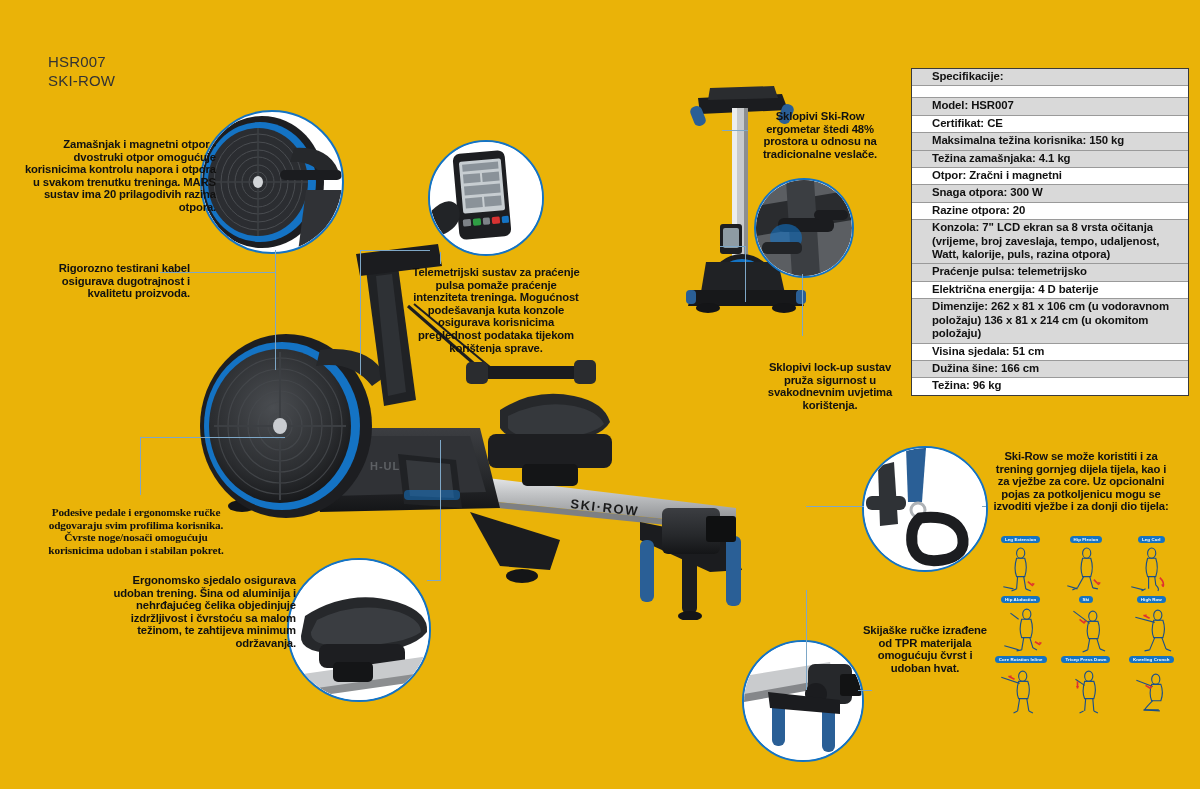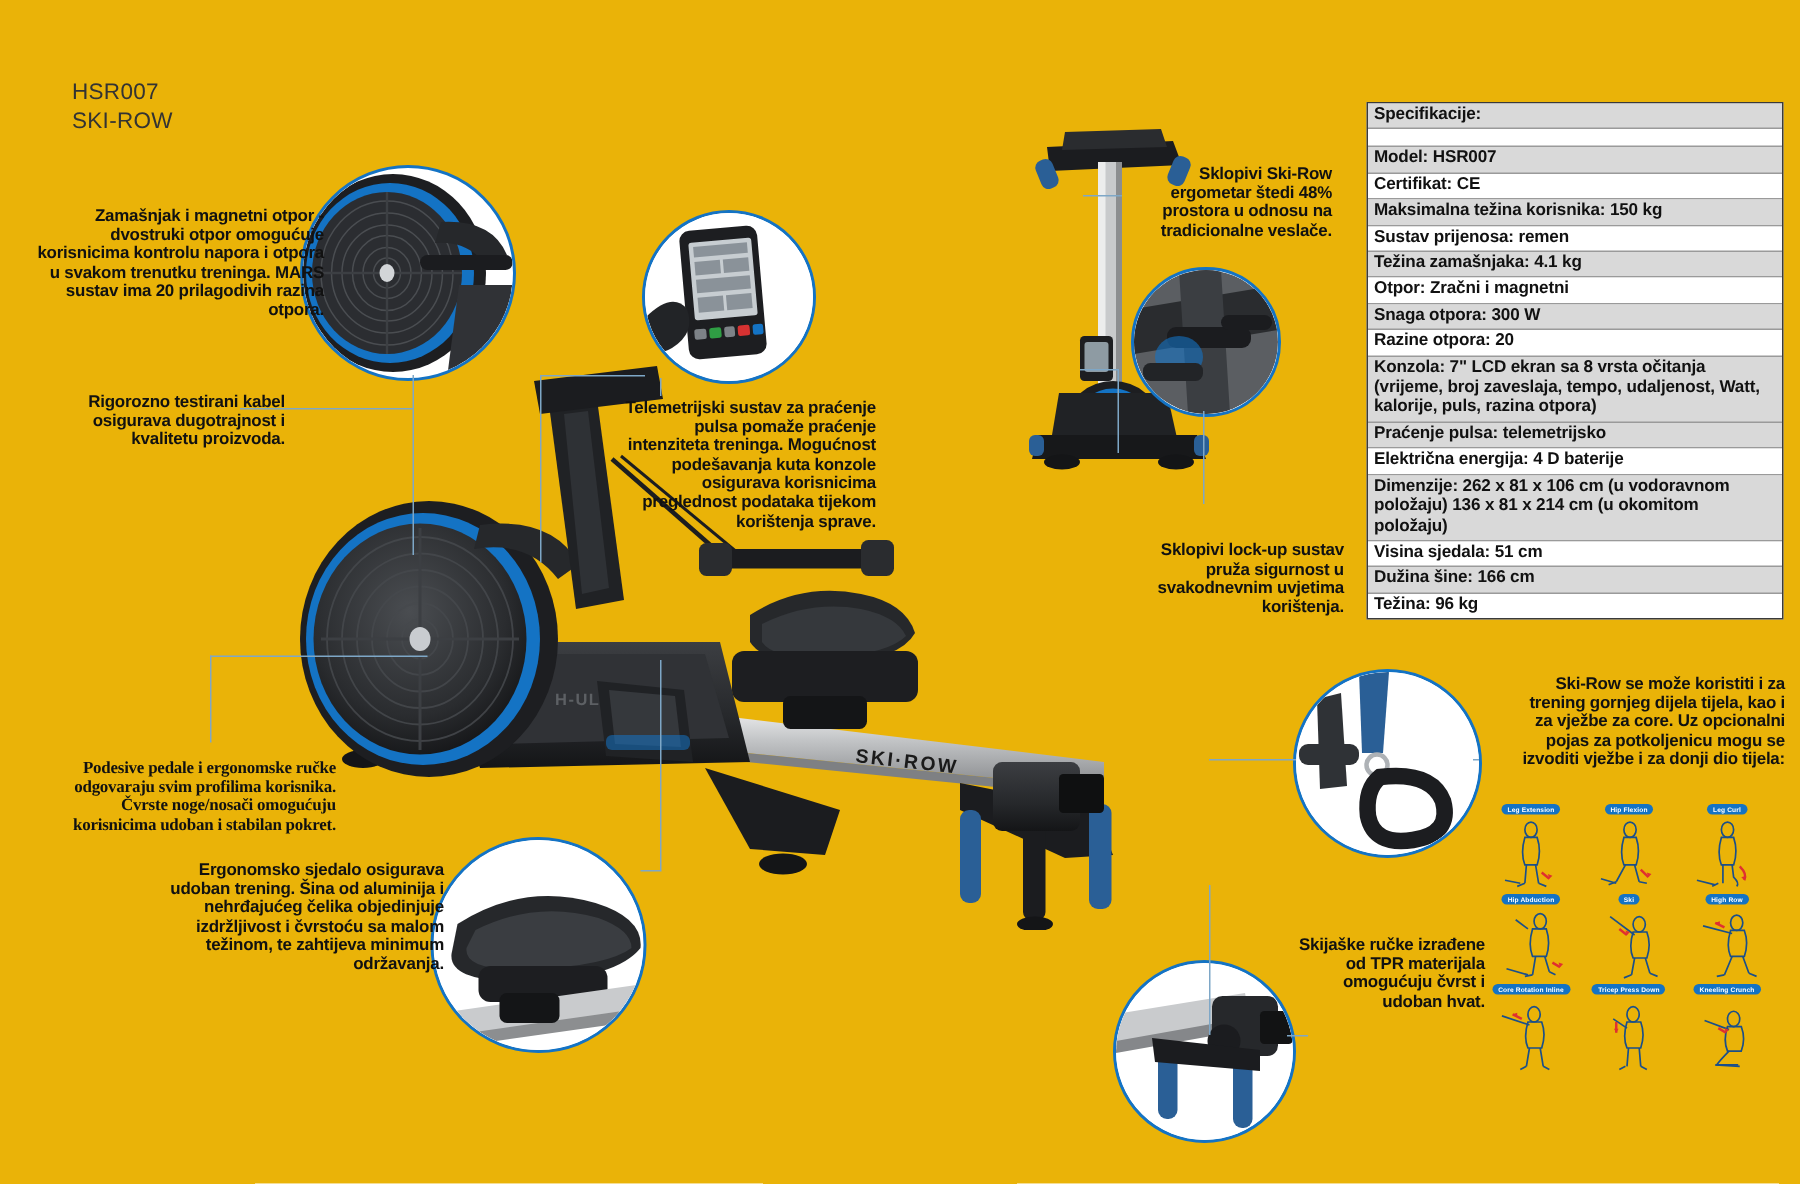--- a/index.html
+++ b/index.html
@@ -35,21 +35,21 @@
   
   .callout {
     position: absolute;
     font-size: 11.3px;
     line-height: 12.6px;
     font-weight: bold;
     color: #111;
     letter-spacing: -0.15px;
   }
   .callout.right { text-align: right; }
-  .callout.left  { text-align: right; }
+  .callout.left  { text-align: center; }
 
   
   .leader {
     position: absolute;
     background: #7ea7c7;
   }
   .leader.h { height: 1px; }
   .leader.v { width: 1px; }
 
   
@@ -72,21 +72,21 @@
     position: absolute;
     left: 911px;
     top: 68px;
     width: 278px;
     border: 1px solid #3a3a3a;
     box-sizing: border-box;
     background: #fff;
   }
   .spec-row {
     border-bottom: 1px solid #9a9a9a;
-    padding: 1px 4px 2px 4px;
+    padding: 1px 4px 2px 20px;
     font-size: 11.4px;
     line-height: 13.4px;
     font-weight: bold;
     color: #111;
     letter-spacing: -0.1px;
   }
   .spec-row:last-child { border-bottom: none; }
   .spec-row.shade { background: #d9d9d9; }
   .spec-row.plain { background: #ffffff; }
   .spec-row.spacer { height: 11px; padding: 0; }
@@ -377,29 +377,28 @@
 
 
   <div class="callout left" style="left:764px;top:361px;width:132px;">Sklopivi lock-up sustav pruža sigurnost u svakodnevnim uvjetima korištenja.</div>
 
   <div class="callout left" style="left:48px;top:506px;width:176px;font-family:Liberation Serif, serif;">Podesive pedale i ergonomske ručke odgovaraju svim profilima korisnika. Čvrste noge/nosači omogućuju korisnicima udoban i stabilan pokret.</div>
 
   <div class="callout right" style="left:106px;top:574px;width:190px;">Ergonomsko sjedalo osigurava udoban trening. Šina od aluminija i nehrđajućeg čelika objedinjuje izdržljivost i čvrstoću sa malom težinom, te zahtijeva minimum održavanja.</div>
 
   <div class="callout left" style="left:860px;top:624px;width:130px;">Skijaške ručke izrađene od TPR materijala omogućuju čvrst i udoban hvat.</div>
 
-  <div class="callout left" style="left:990px;top:450px;width:182px;margin-left:18px;">Ski-Row se može koristiti i za trening gornjeg dijela tijela, kao i za vježbe za core. Uz opcionalni pojas za potkoljenicu mogu se izvoditi vježbe i za donji dio tijela:</div>
+  <div class="callout left" style="left:990px;top:450px;width:182px;">Ski-Row se može koristiti i za trening gornjeg dijela tijela, kao i za vježbe za core. Uz opcionalni pojas za potkoljenicu mogu se izvoditi vježbe i za donji dio tijela:</div>
 
   <div class="spec-table">
     <div class="spec-row shade">Specifikacije:</div>
     <div class="spec-row plain spacer"></div>
     <div class="spec-row shade">Model: HSR007</div>
     <div class="spec-row plain">Certifikat: CE</div>
     <div class="spec-row shade">Maksimalna težina korisnika: 150 kg</div>
-    <div class="spec-row plain">Sustav prijenosa: remen</div>
     <div class="spec-row shade">Težina zamašnjaka: 4.1 kg</div>
     <div class="spec-row plain">Otpor: Zračni i magnetni</div>
     <div class="spec-row shade">Snaga otpora: 300 W</div>
     <div class="spec-row plain">Razine otpora: 20</div>
     <div class="spec-row shade">Konzola: 7" LCD ekran sa 8 vrsta očitanja (vrijeme, broj zaveslaja, tempo, udaljenost, Watt, kalorije, puls, razina otpora)</div>
     <div class="spec-row shade">Praćenje pulsa: telemetrijsko</div>
     <div class="spec-row plain">Električna energija: 4 D baterije</div>
     <div class="spec-row shade">Dimenzije: 262 x 81 x 106 cm (u vodoravnom položaju) 136 x 81 x 214 cm (u okomitom položaju)</div>
     <div class="spec-row plain">Visina sjedala: 51 cm</div>
     <div class="spec-row shade">Dužina šine: 166 cm</div>

